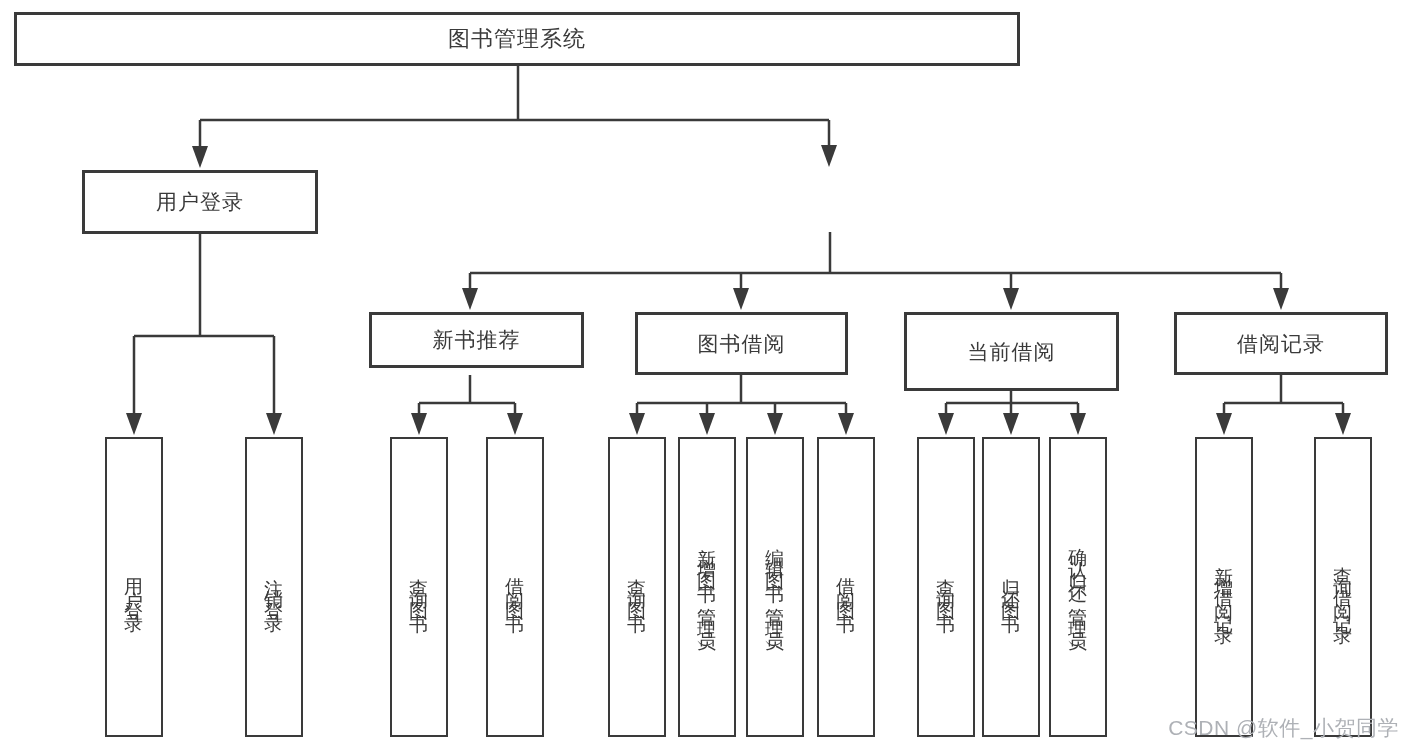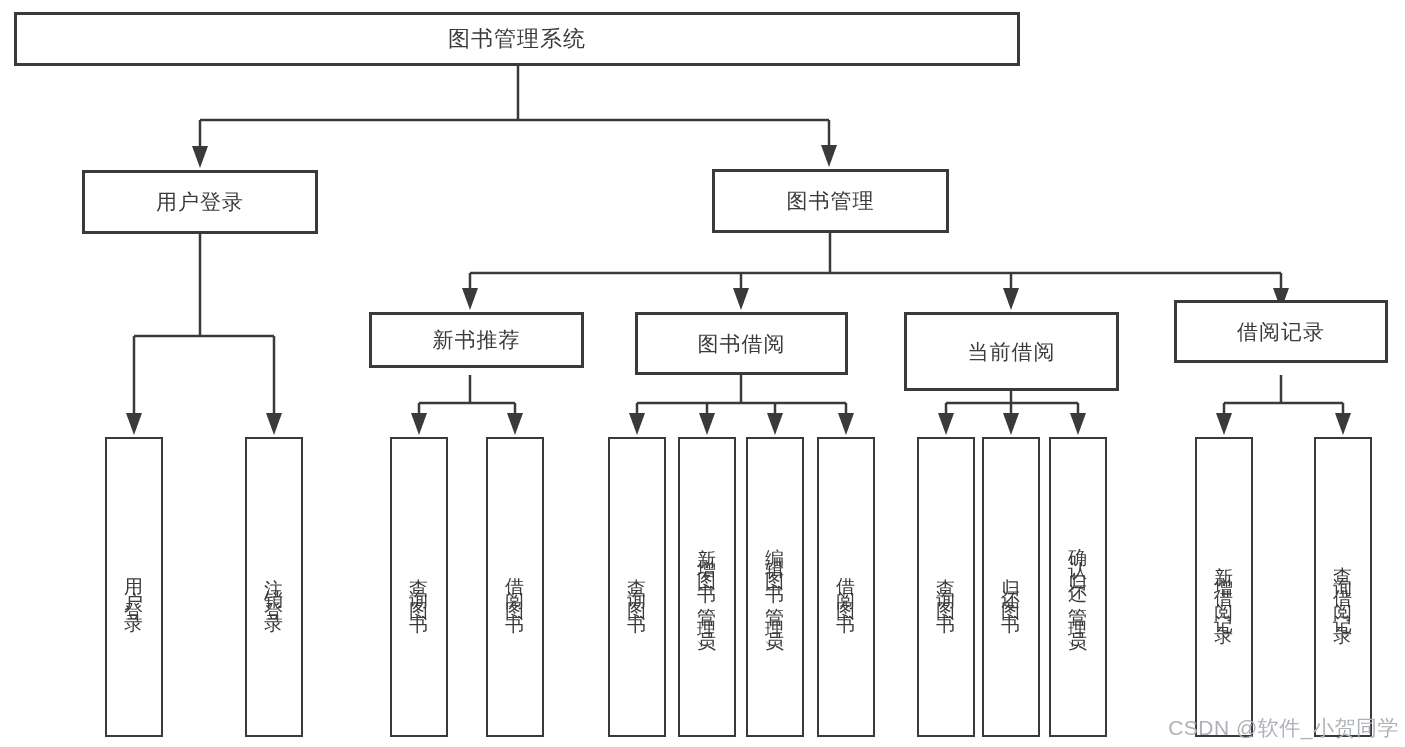--- a/index.html
+++ b/index.html
@@ -134,34 +134,31 @@
     </g>
   </svg>
 
   <div class="node root" style="left:14px; top:12px; width:1006px; height:54px;">
     <span>图书管理系统</span>
   </div>
 
   <div class="node hdr" style="left:82px; top:170px; width:236px; height:64px;">
     <span>用户登录</span>
   </div>
-  <div class="node hdr" style="left:712px; top:169px; width:237px; height:64px;">
-    <span>图书管理</span>
-  </div>
 
   <div class="node hdr" style="left:363px; top:312px; width:215px; height:56px;margin-left:6px;">
     <span>新书推荐</span>
   </div>
   <div class="node hdr" style="left:635px; top:312px; width:213px; height:63px;">
     <span>图书借阅</span>
   </div>
   <div class="node hdr" style="left:904px; top:312px; width:215px; height:79px;">
     <span>当前借阅</span>
   </div>
-  <div class="node hdr" style="left:1174px; top:300px; width:214px; height:63px;">
+  <div class="node hdr" style="left:1174px; top:312px; width:214px; height:63px;">
     <span>借阅记录</span>
   </div>
 
   <div class="leaf" style="left:105px;">
     <span>用户登录</span>
   </div>
   <div class="leaf" style="left:245px;">
     <span>注销登录</span>
   </div>
 

